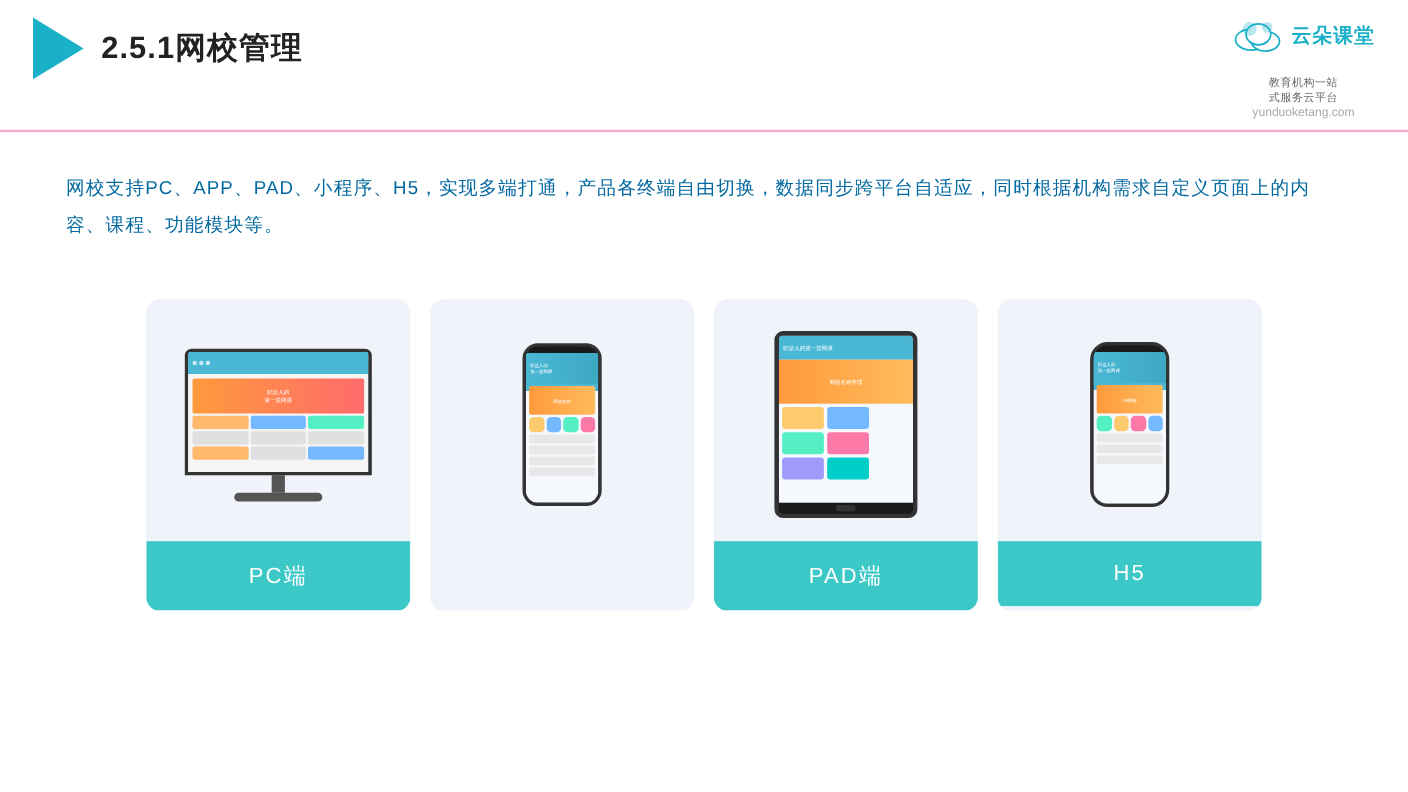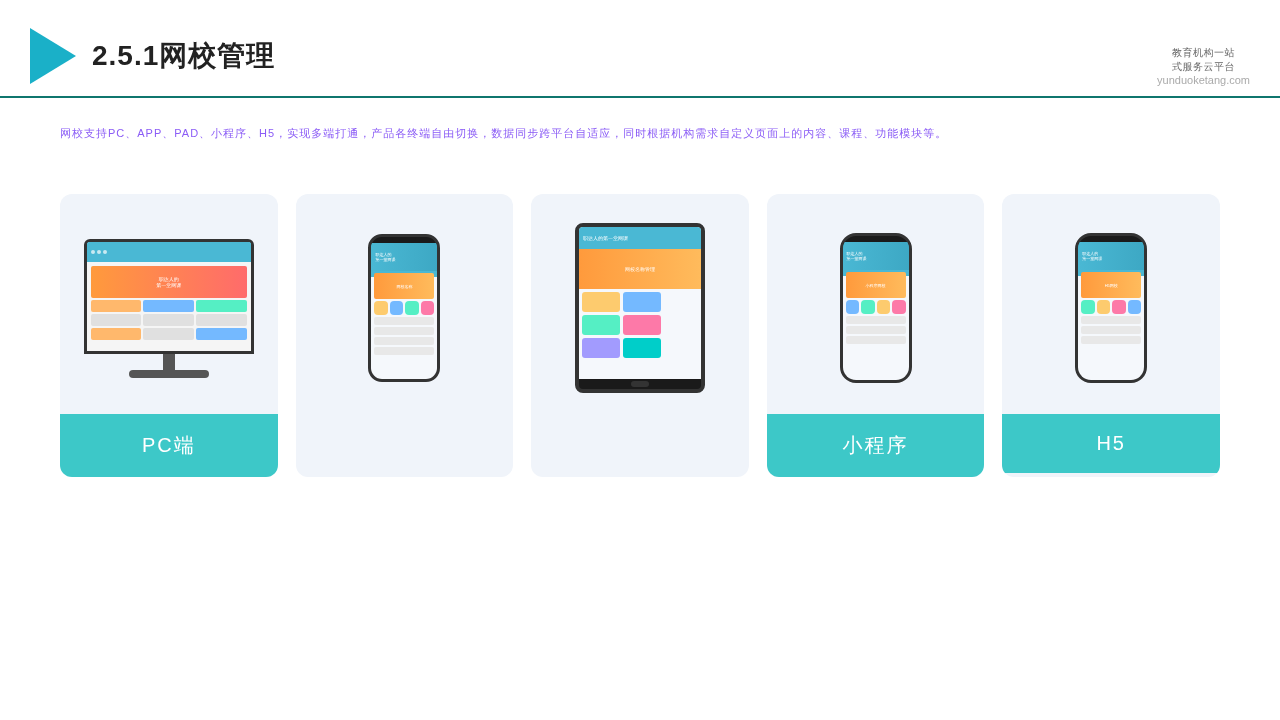--- a/index.html
+++ b/index.html
@@ -7,24 +7,24 @@
       width: 1280px;
       height: 720px;
       background: #fff;
       font-family: 'Microsoft YaHei', '微软雅黑', Arial, sans-serif;
       overflow: hidden;
     }
 
     
     .header {
       display: flex;
-      align-items: center;
+      align-items: flex-start;
       justify-content: space-between;
-      padding: 26px 30px 10px 30px;
-      border-bottom: 2px solid #0f766e;
+      padding: 16px 30px 10px 30px;
+      border-bottom: 2px solid #f9a8d4;
     }
     .header-left {
       display: flex;
       align-items: center;
       gap: 16px;
     }
     .logo-triangle {
       width: 0;
       height: 0;
       border-top: 28px solid transparent;
@@ -65,23 +65,23 @@
       margin-top: 20px;
     }
     .brand-url {
       font-size: 11px;
       color: #aaa;
       text-align: center;
     }
 
     
     .description {
-      padding: 24px 60px 10px 60px;
-      font-size: 11px;
-      color: #8b5cf6;
+      padding: 34px 60px 10px 60px;
+      font-size: 17px;
+      color: #0369a1;
       line-height: 2;
       letter-spacing: 1px;
     }
 
     
     .cards-container {
       display: flex;
       gap: 18px;
       padding: 30px 60px 30px 60px;
       justify-content: center;
@@ -352,20 +352,32 @@
   </style>
 </head>
 <body>
 
 <div class="header">
   <div class="header-left">
     <div class="logo-triangle"></div>
     <span class="page-title">2.5.1网校管理</span>
   </div>
   <div class="header-right">
+    <div class="brand-logo">
+      <svg class="cloud-icon" viewBox="0 0 60 38" fill="none">
+        <ellipse cx="22" cy="24" rx="18" ry="12" fill="#1ab0c8" opacity="0.15"></ellipse>
+        <ellipse cx="38" cy="26" rx="16" ry="11" fill="#1ab0c8" opacity="0.15"></ellipse>
+        <ellipse cx="22" cy="24" rx="18" ry="12" stroke="#1ab0c8" stroke-width="2" fill="white"></ellipse>
+        <ellipse cx="38" cy="26" rx="16" ry="11" stroke="#1ab0c8" stroke-width="2" fill="white"></ellipse>
+        <ellipse cx="30" cy="18" rx="14" ry="12" stroke="#1ab0c8" stroke-width="2" fill="white"></ellipse>
+        <circle cx="20" cy="12" r="8" fill="#1ab0c8" opacity="0.3"></circle>
+        <circle cx="40" cy="10" r="6" fill="#1ab0c8" opacity="0.3"></circle>
+      </svg>
+      <span class="brand-name">云朵课堂</span>
+    </div>
     <div class="brand-tagline" style="white-space:pre-line;">教育机构一站
 式服务云平台</div>
     <div class="brand-url">yunduoketang.com</div>
   </div>
 </div>
 
 <div class="description">
   <p>网校支持PC、APP、PAD、小程序、H5，实现多端打通，产品各终端自由切换，数据同步跨平台自适应，同时根据机构需求自定义页面上的内容、课程、功能模块等。</p>
 </div>
 
@@ -455,49 +467,23 @@
             <div class="tablet-cell t2"></div>
             <div class="tablet-cell t3"></div>
             <div class="tablet-cell t4"></div>
             <div class="tablet-cell t5"></div>
             <div class="tablet-cell t6"></div>
           </div>
         </div>
         <div class="tablet-home-btn"></div>
       </div>
     </div>
+    <div class="card-label">PAD端</div>
   </div>
 
-  <div class="card">
-    <div class="card-image-area">
-      <div class="phone-mockup" style="width:72px;height:150px;border-radius:16px;">
-        <div class="phone-notch"></div>
-        <div class="phone-screen">
-          <div class="phone-header">
-            <div class="phone-header-text">职达人的<br>第一堂网课</div>
-          </div>
-          <div class="phone-body">
-            <div class="phone-banner">
-              <span class="phone-banner-txt">小程序网校</span>
-            </div>
-            <div class="phone-icons-row">
-              <div class="phone-icon-sm c2"></div>
-              <div class="phone-icon-sm c3"></div>
-              <div class="phone-icon-sm c1"></div>
-              <div class="phone-icon-sm c4"></div>
-            </div>
-            <div class="phone-list-item"></div>
-            <div class="phone-list-item"></div>
-            <div class="phone-list-item"></div>
-          </div>
-        </div>
-      </div>
-    </div>
-    <div class="card-label">小程序</div>
-  </div>
 
   <div class="card">
     <div class="card-image-area">
       <div class="phone-mockup" style="width:72px;height:150px;border-radius:16px;">
         <div class="phone-notch"></div>
         <div class="phone-screen">
           <div class="phone-header">
             <div class="phone-header-text">职达人的<br>第一堂网课</div>
           </div>
           <div class="phone-body">

